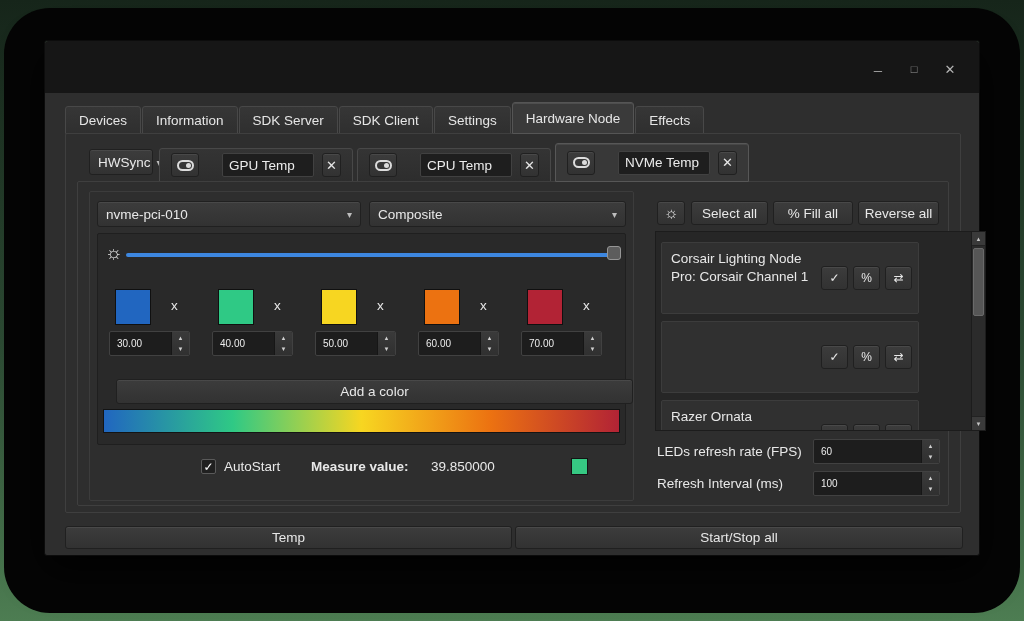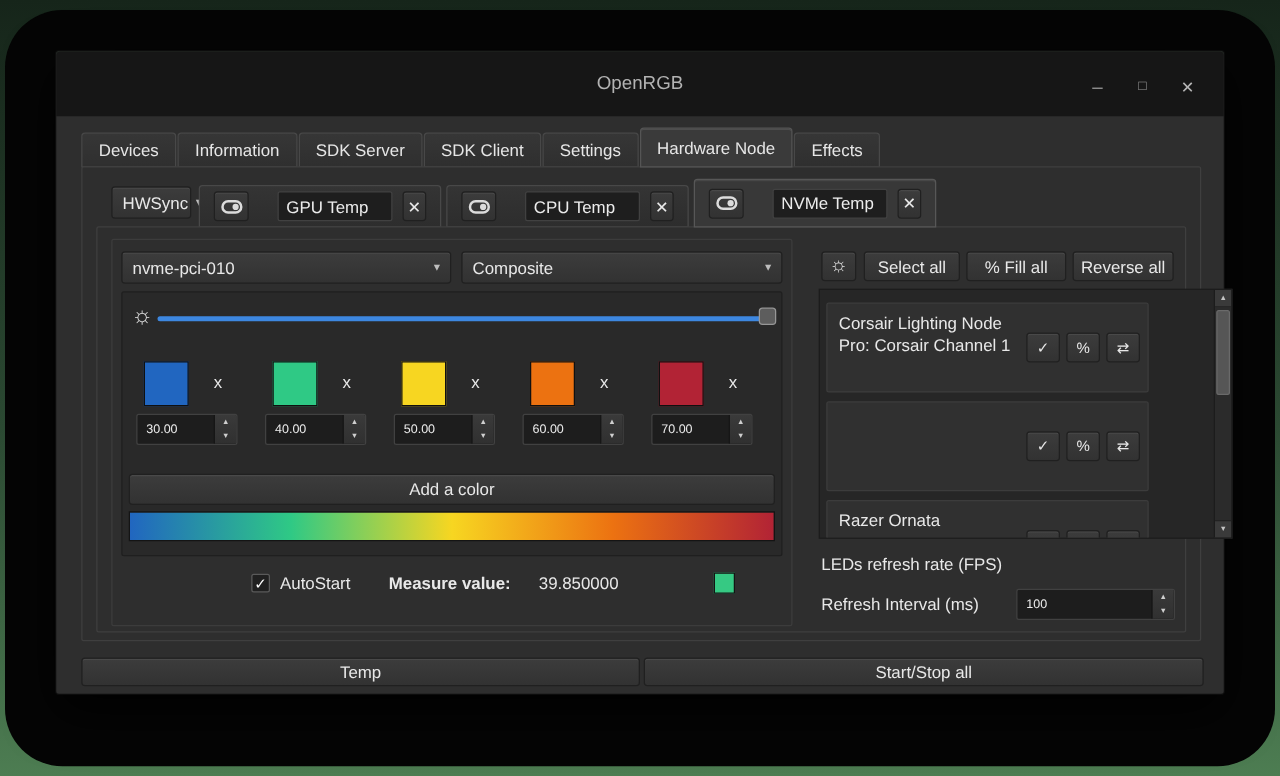--- a/index.html
+++ b/index.html
@@ -90,21 +90,21 @@
   .spin { position:absolute; display:flex; background:#1d1d1d; border:1px solid #414141;
           border-radius:2px; overflow:hidden; }
   .spin input { flex:1; min-width:0; background:transparent; border:none; outline:none;
                 color:#ececec; font-size:10px; font-family:"Liberation Sans",sans-serif; padding:0 0 0 7px; }
   .spin .arrows { width:18px; display:flex; flex-direction:column; background:linear-gradient(#3a3a3a,#303030);
                   border-left:1px solid #161616; }
   .spin .arrows span { flex:1; display:flex; align-items:center; justify-content:center;
                        font-size:6px; color:#cfcfcf; }
   .swatch-spin { top:97px; width:81px; height:25px; }
 
-  .add-color-btn { position:absolute; left:5px; top:145px; width:517px; height:25px;text-align:center; }
+  .add-color-btn { position:absolute; left:18px; top:145px; width:517px; height:25px;text-align:center; }
   .gradient-bar { position:absolute; left:5px; top:175px; width:517px; height:24px;
                   border:1px solid #141414; }
 
   .checkbox { position:absolute; left:111px; top:267px; width:15px; height:15px; background:#202020;
               border:1px solid #5a5a5a; border-radius:2px; color:#fff; font-size:12px;
               display:flex; align-items:center; justify-content:center; }
   .label { color:#e8e8e8; font-size:13.5px; position:absolute; }
   .autostart-label { left:134px; top:267px; }
   .measure-label { left:221px; top:267px; font-weight:bold; }
   .measure-value { left:341px; top:267px; }
@@ -144,21 +144,20 @@
   .startstop-btn { position:absolute; left:470px; top:485px; width:448px; height:23px; }
 </style>
 </head>
 <body>
 
 <div class="shadow"></div>
 
 <div class="window">
 
   <div class="titlebar">
-    <div class="title">OpenRGB</div>
     <div class="winbtn min">–</div>
     <div class="winbtn max">□</div>
     <div class="winbtn close">✕</div>
   </div>
 
   <div class="main-tabs">
     <div class="mtab">Devices</div>
     <div class="mtab">Information</div>
     <div class="mtab">SDK Server</div>
     <div class="mtab">SDK Client</div>
@@ -310,20 +309,27 @@
           </div>
         </div>
         <div class="scrollbar">
           <div class="scroll-btn up">▲</div>
           <div class="scroll-thumb"></div>
           <div class="scroll-btn down">▼</div>
         </div>
       </div>
 
       <span class="label fps-label">LEDs refresh rate (FPS)</span>
+      <div class="spin fps-spin">
+        <input readonly="" value="60" style="">
+        <div class="arrows">
+            <span>▲</span>
+            <span>▼</span>
+          </div>
+      </div>
 
       <span class="label interval-label">Refresh Interval (ms)</span>
       <div class="spin interval-spin">
         <input readonly="" value="100" style="">
         <div class="arrows">
             <span>▲</span>
             <span>▼</span>
           </div>
       </div>
 

